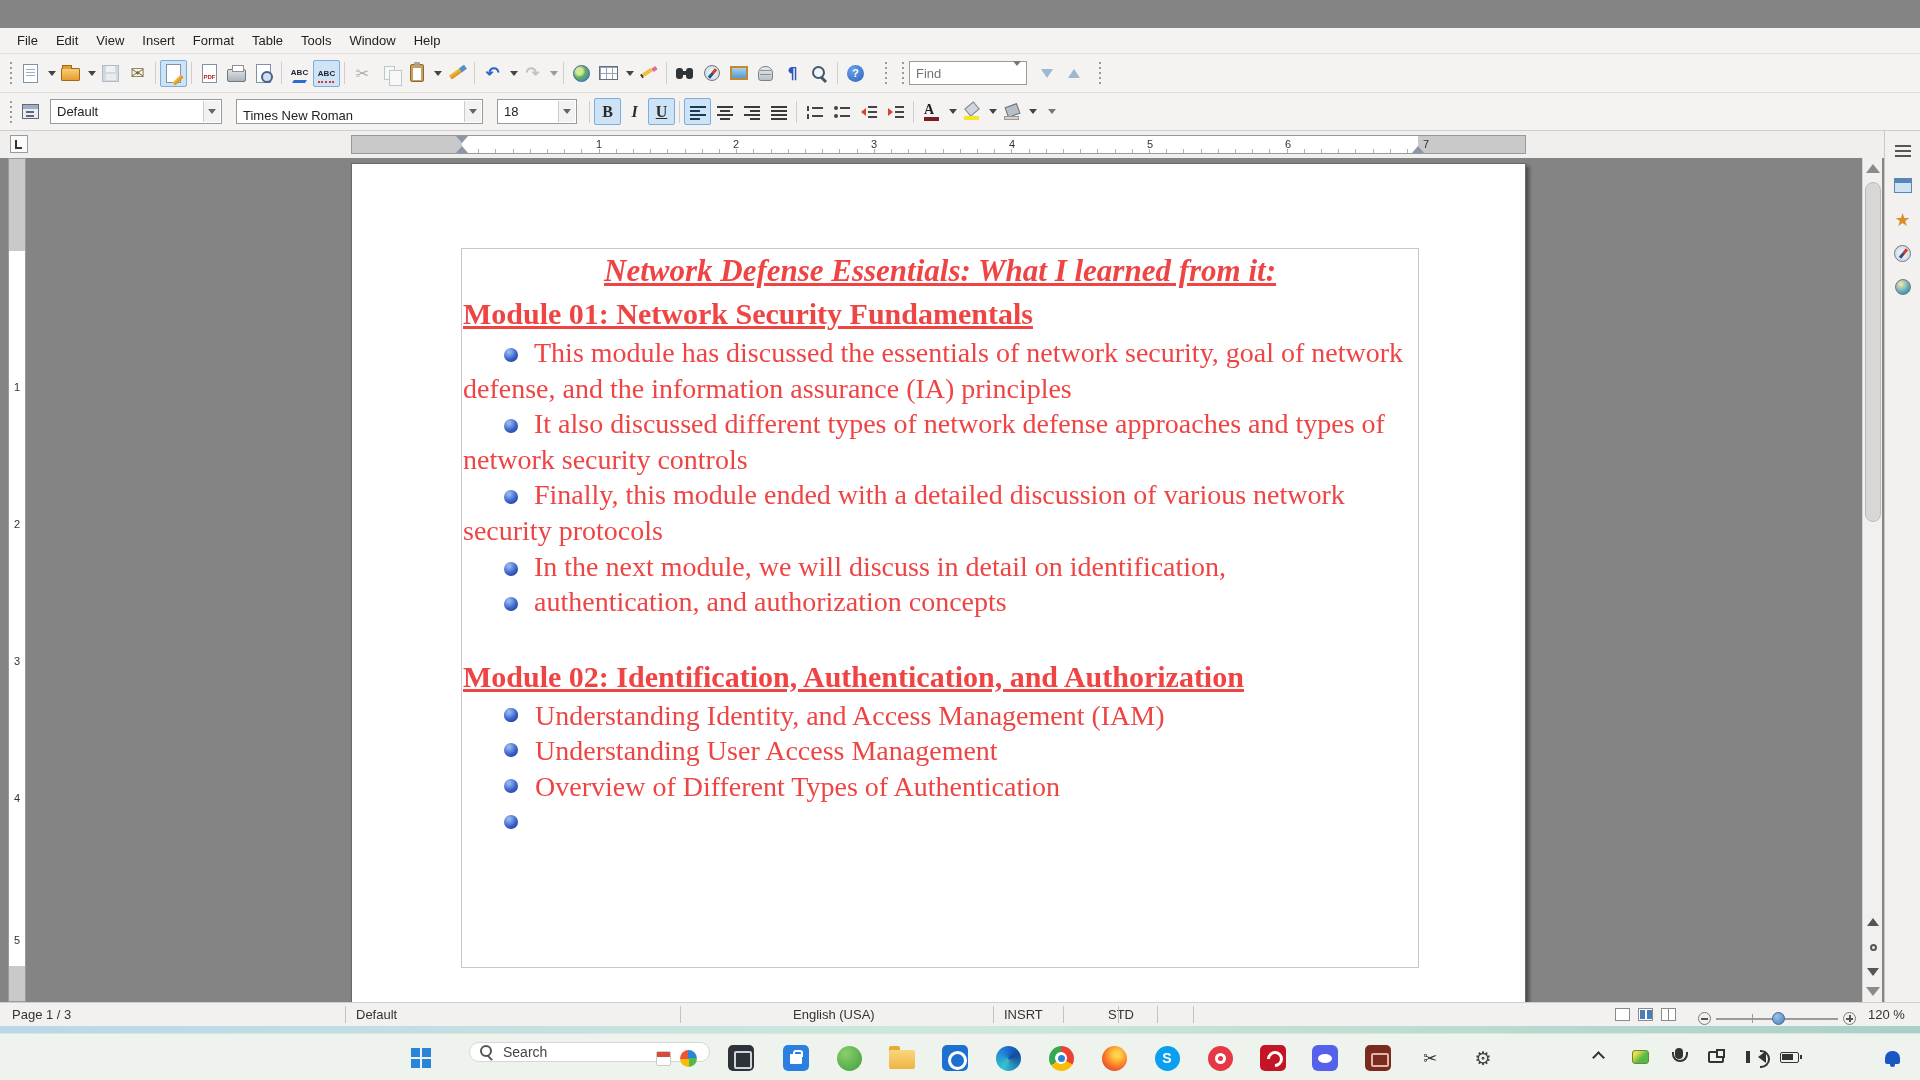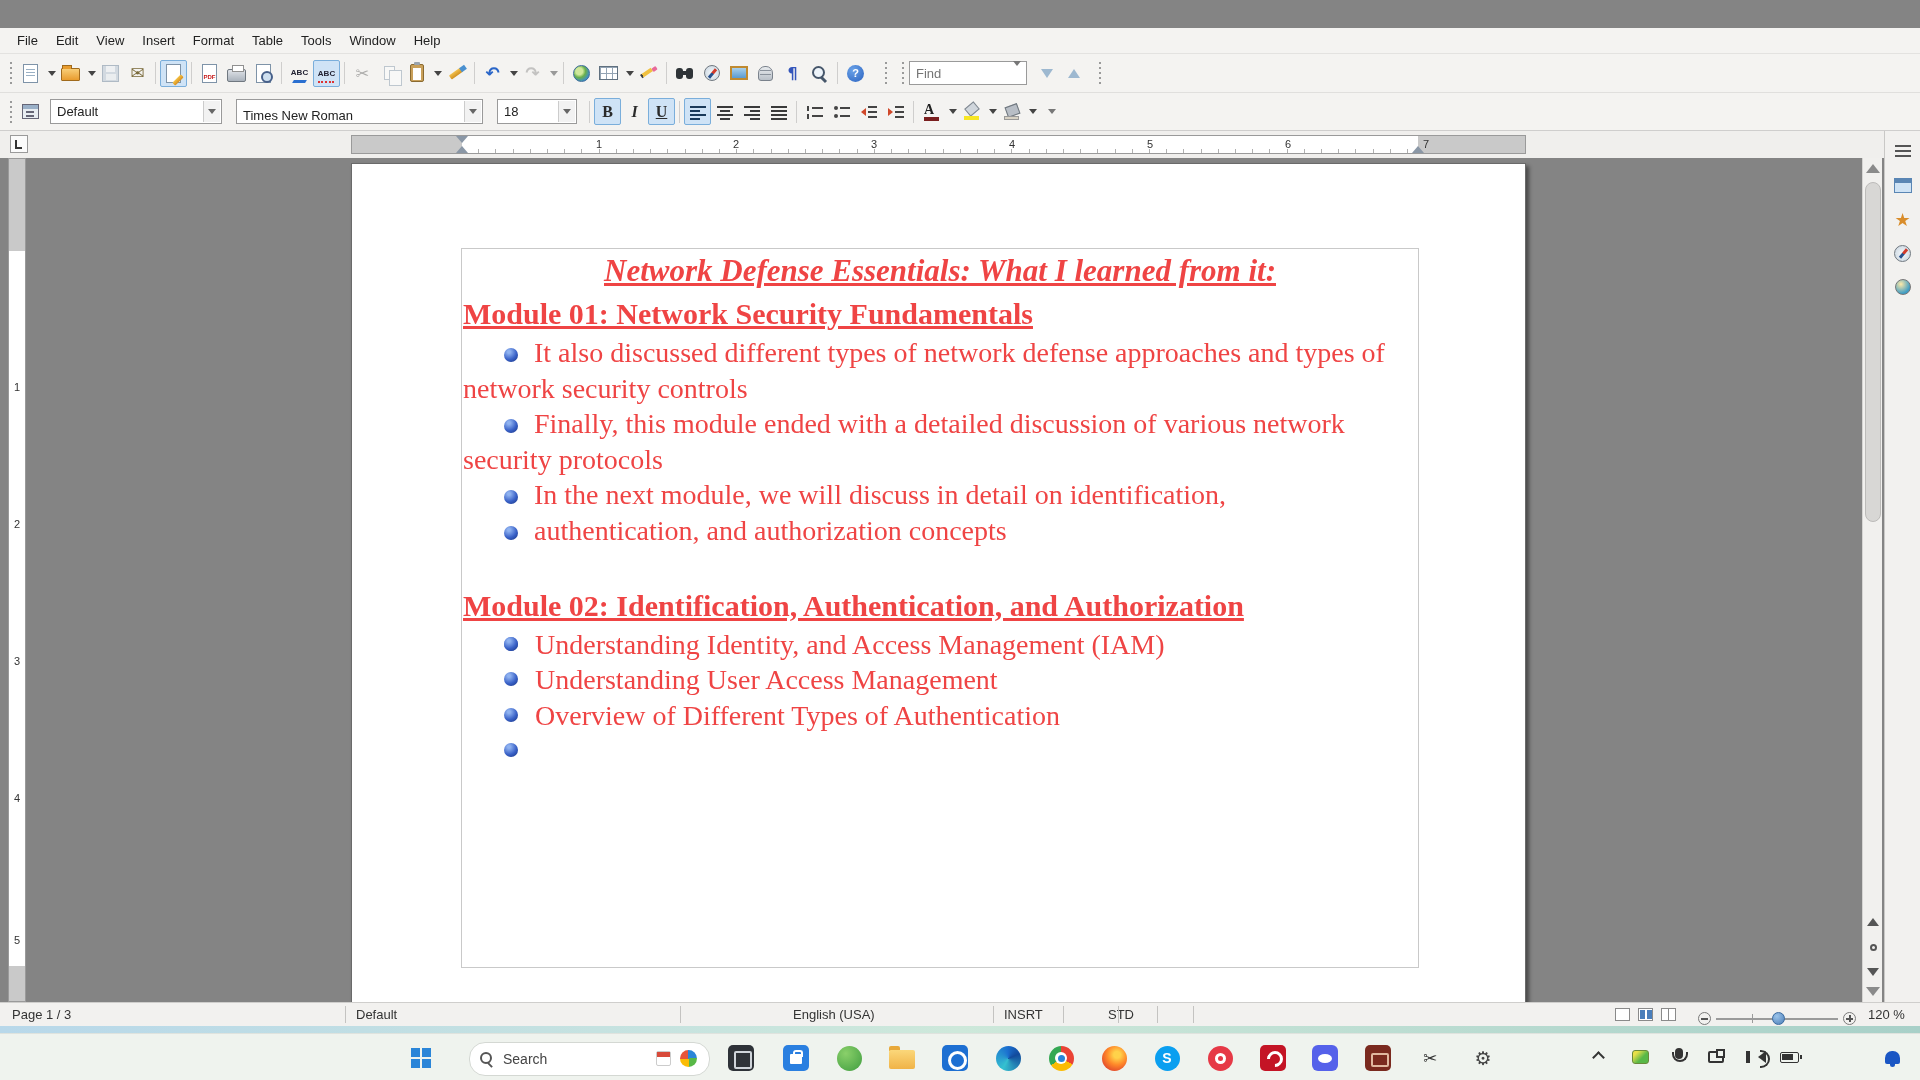--- a/index.html
+++ b/index.html
@@ -191,21 +191,21 @@
 
   .desktopstrip { position:absolute; left:0; top:1026px; width:1920px; height:7px;
     background:linear-gradient(90deg,#b8d8ea,#cde8da,#a8d0c8); }
 
   
   .taskbar { position:absolute; left:0; top:1033px; width:1920px; height:47px; background:#eff3ee; border-top:1px solid #dfe3de; }
   .tk { position:absolute; top:7px; width:34px; height:34px; display:flex; align-items:center; justify-content:center; border-radius:5px; }
   .winlogo { position:relative; width:20px; height:20px; }
   .winlogo::before { content:""; position:absolute; left:0; top:0; width:9px; height:9px; background:#2a85d8; box-shadow:11px 0 0 #2a85d8, 0 11px 0 #2a85d8, 11px 11px 0 #2a85d8; }
   .searchpill { position:absolute; left:469px; top:8px; width:241px; height:16px; background:#fff; border:1px solid #d4d8d3; border-radius:16px;
-    display:flex; align-items:center; padding:16px 10px; color:#444; }
+    display:flex; align-items:center; padding:9px 10px; color:#444; }
   .mag { position:relative; width:14px; height:14px; margin-right:9px; }
   .mag::before { content:""; position:absolute; left:0; top:0; width:8px; height:8px; border:2px solid #555; border-radius:50%; }
   .mag::after { content:""; position:absolute; right:1px; bottom:0; width:6px; height:2px; background:#555; transform:rotate(45deg); }
   .pill-ico1 { position:absolute; right:38px; top:8px; width:15px; height:15px; background:#fff; border:1px solid #ccc; border-radius:2px; }
   .pill-ico1::before { content:""; position:absolute; left:0; right:0; top:0; height:5px; background:#d84a3a; }
   .pill-ico2 { position:absolute; right:12px; top:7px; width:17px; height:17px; border-radius:50%;
     background:conic-gradient(#2a85d8 0 25%, #58b847 25% 50%, #fbbc05 50% 75%, #e8553a 75% 100%); }
 
   
   .a-dark { width:26px; height:26px; border-radius:5px; background:#2e3238; position:relative; }
@@ -555,20 +555,21 @@
       <span class="vnum" style="top:496px;">3</span>
       <span class="vnum" style="top:633px;">4</span>
       <span class="vnum" style="top:775px;">5</span>
     </div>
 
     <div class="page">
       <div class="tbound">
         <div class="doc">
           <div class="doc-title">Network Defense Essentials: What I learned from it:</div>
           <div class="doc-h2">Module 01: Network Security Fundamentals</div>
+          <div class="doc-li m1"><span class="sph"></span><span>This module has discussed the essentials of network security, goal of network defense, and the information assurance (IA) principles</span></div>
           <div class="doc-li m1"><span class="sph"></span><span>It also discussed different types of network defense approaches and types of network security controls</span></div>
           <div class="doc-li m1"><span class="sph"></span><span>Finally, this module ended with a detailed discussion of various network security protocols</span></div>
           <div class="doc-li m1"><span class="sph"></span><span>In the next module, we will discuss in detail on identification,</span></div>
           <div class="doc-li m1"><span class="sph"></span><span>authentication, and authorization concepts</span></div>
           <div class="vgap"></div>
           <div class="doc-h2">Module 02: Identification, Authentication, and Authorization</div>
           <div class="doc-li m2"><span class="sph"></span></div>
           <div class="doc-li m2"><span class="sph"></span><span>Understanding Identity, and Access Management (IAM)</span></div>
           <div class="doc-li m2"><span class="sph"></span><span>Understanding User Access Management</span></div>
           <div class="doc-li m2"><span class="sph"></span><span>Overview of Different Types of Authentication</span></div>

